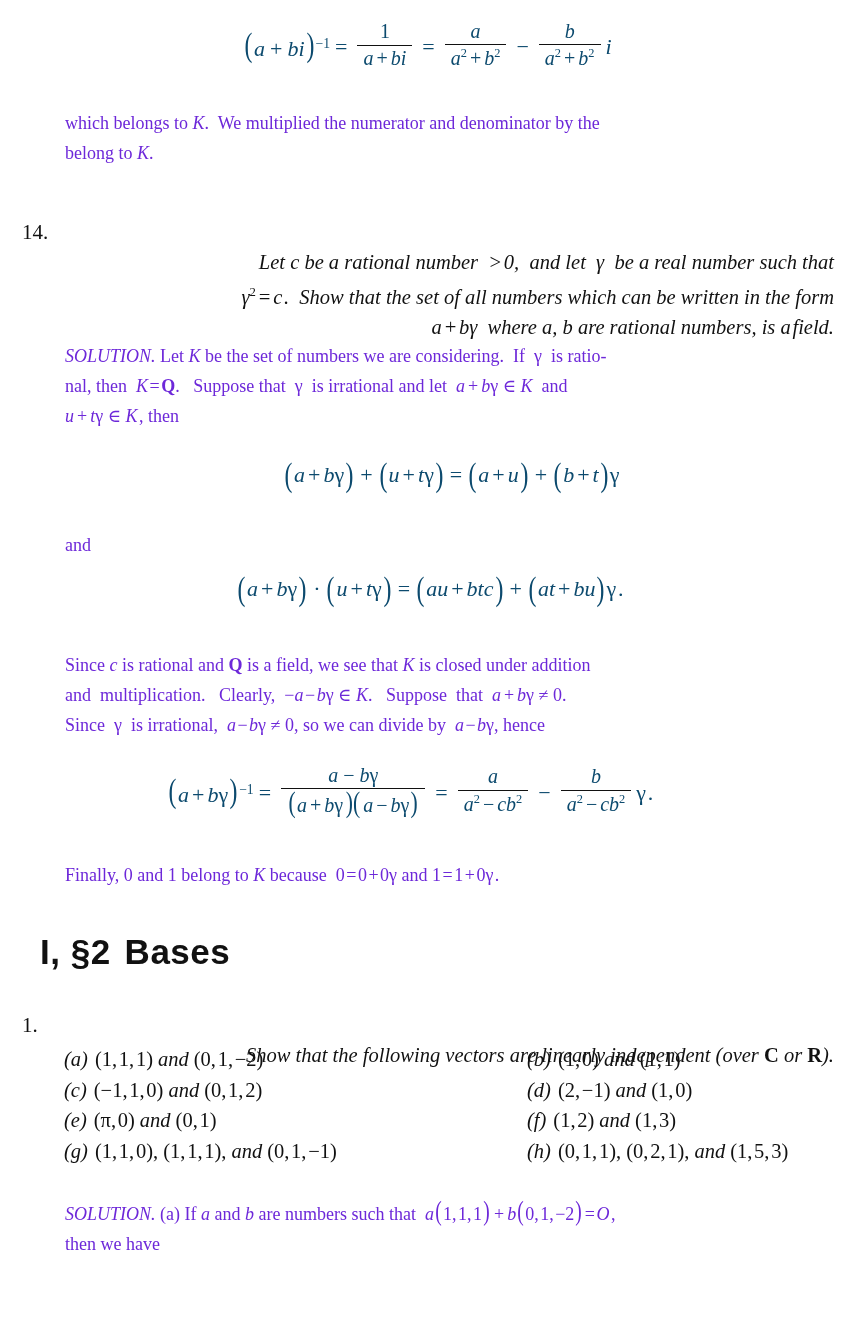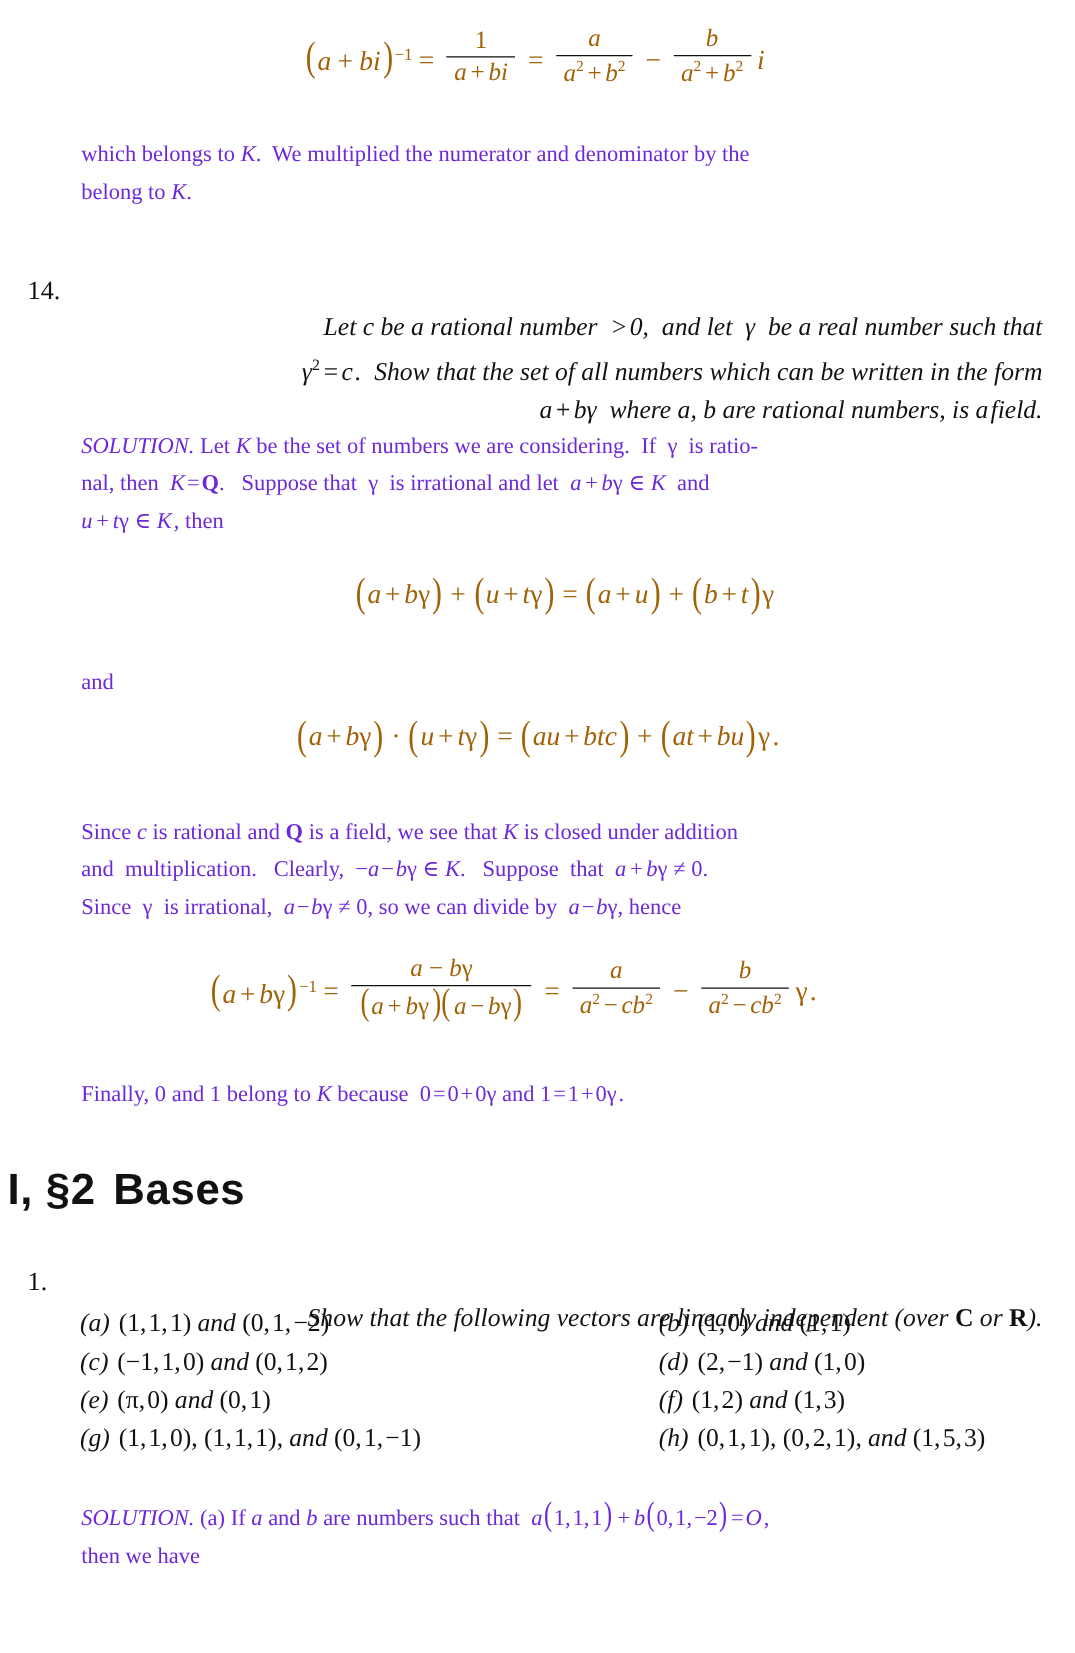--- a/index.html
+++ b/index.html
@@ -38,21 +38,21 @@
   .mu { font-style: normal; }
   .mb { font-weight: bold; font-style: normal; }
   .supn { font-size: 0.62em; vertical-align: super; font-style: normal; }
 
   
   .eq {
     position: absolute;
     font-size: 22px;
     font-family: "Liberation Serif", serif;
     white-space: nowrap;
-    color: #a16207;
+    color: #0c4a6e;
   }
   .eqrow { display: inline-flex; align-items: center; }
   .frac {
     display: inline-flex;
     flex-direction: column;
     align-items: center;
     vertical-align: middle;
     margin: 0 5px;
     position: relative;
     top: -0.1em;
@@ -277,21 +277,21 @@
           <span class="den m">a<span class="supn">2</span><span class="opt">−</span>cb<span class="supn">2</span></span>
         </span>
         <span class="mu">γ .</span>
       </span>
     </div>
 
     <div class="para" style="left:65px; top:860px; width:770px;">
       <span class="ln">Finally, 0 and 1 belong to <span class="m">K</span> because&nbsp; 0 = 0 + 0γ and 1 = 1 + 0γ .</span>
     </div>
 
-    <div class="section-head" style="left:6px; top:932px;">
+    <div class="section-head" style="left:40px; top:932px;">
       <span>I, §2</span><span class="gap"></span><span>Bases</span>
     </div>
 
     <div class="exercise" style="left:22px; top:1010px; width:812px;">
       <span class="exnum">1.</span>
       <span class="exbody">
         <span class="ln">Show that the following vectors are linearly independent (over <span class="mb">C</span> or <span class="mb">R</span>).</span>
       </span>
     </div>
 

